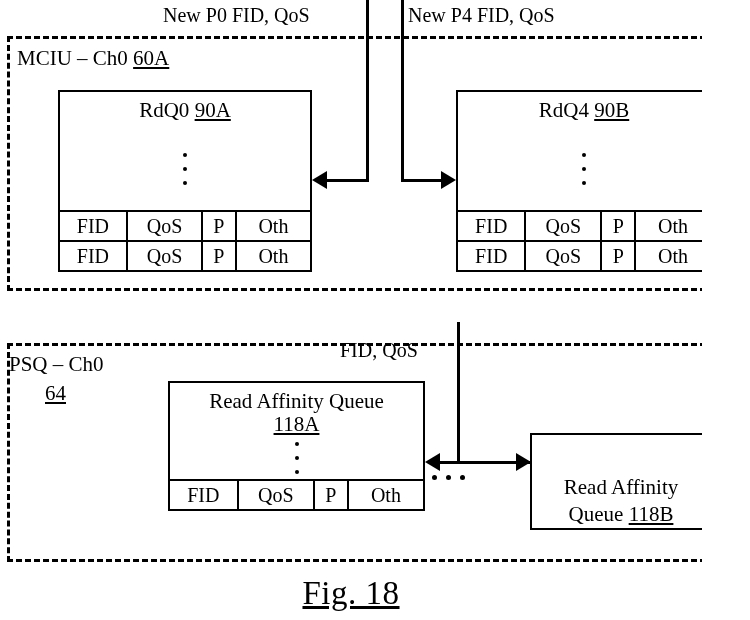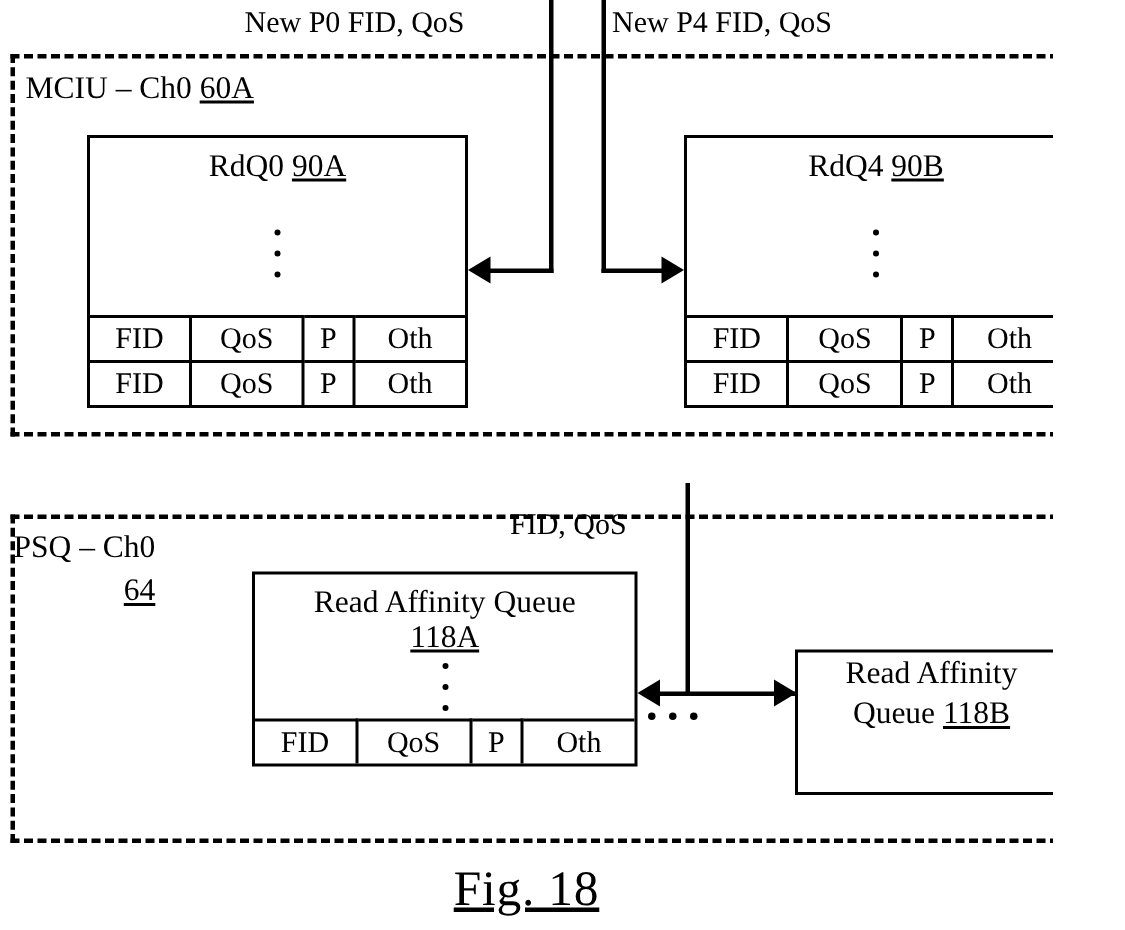--- a/index.html
+++ b/index.html
@@ -25,21 +25,20 @@
   .dashed-group {
     border: 3px dashed #000000;
     background: transparent;
   }
 
   
   .group-label {
     font-size: 21px;
     line-height: 25px;
     white-space: nowrap;
-    text-align: right;
   }
   .u { text-decoration: underline; }
 
   
   .queue-box {
     border: 2px solid #000000;
     background: #ffffff;
     display: flex;
     flex-direction: column;
   }
@@ -96,21 +95,21 @@
   .col-fid { width: 27%; }
   .col-qos { width: 30%; }
   .col-p   { width: 13%; }
   .col-oth { width: 30%; }
 
   
   .plain-box {
     border: 2px solid #000000;
     background: #ffffff;
     display: flex;
-    align-items: flex-start;
+    align-items: flex-end;
     justify-content: center;
     text-align: center;
     font-size: 21px;
     line-height: 27px;
   }
 
   
   .flow-label {
     font-size: 20px;
     line-height: 24px;

